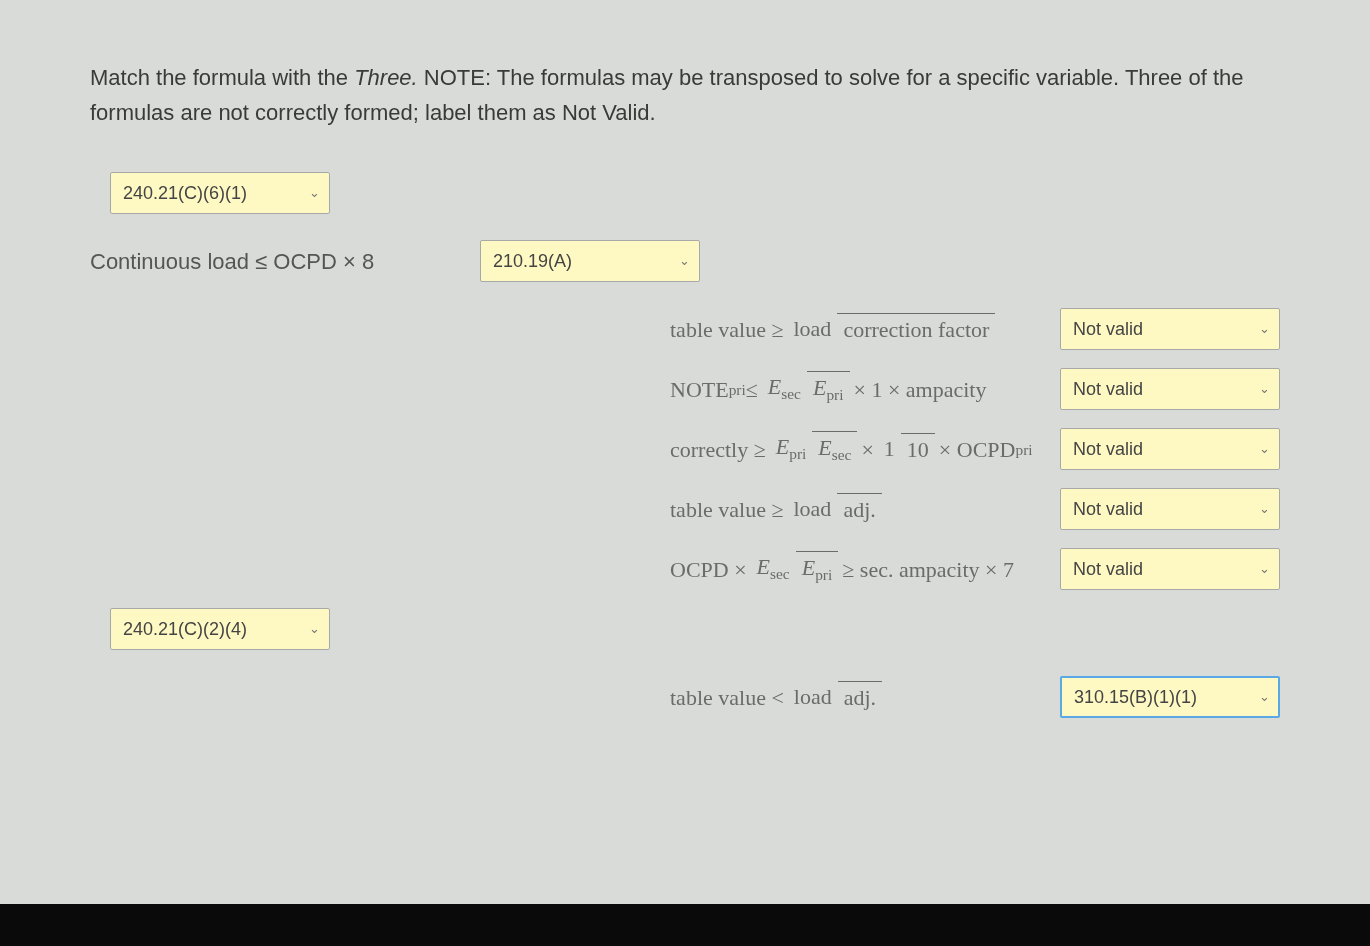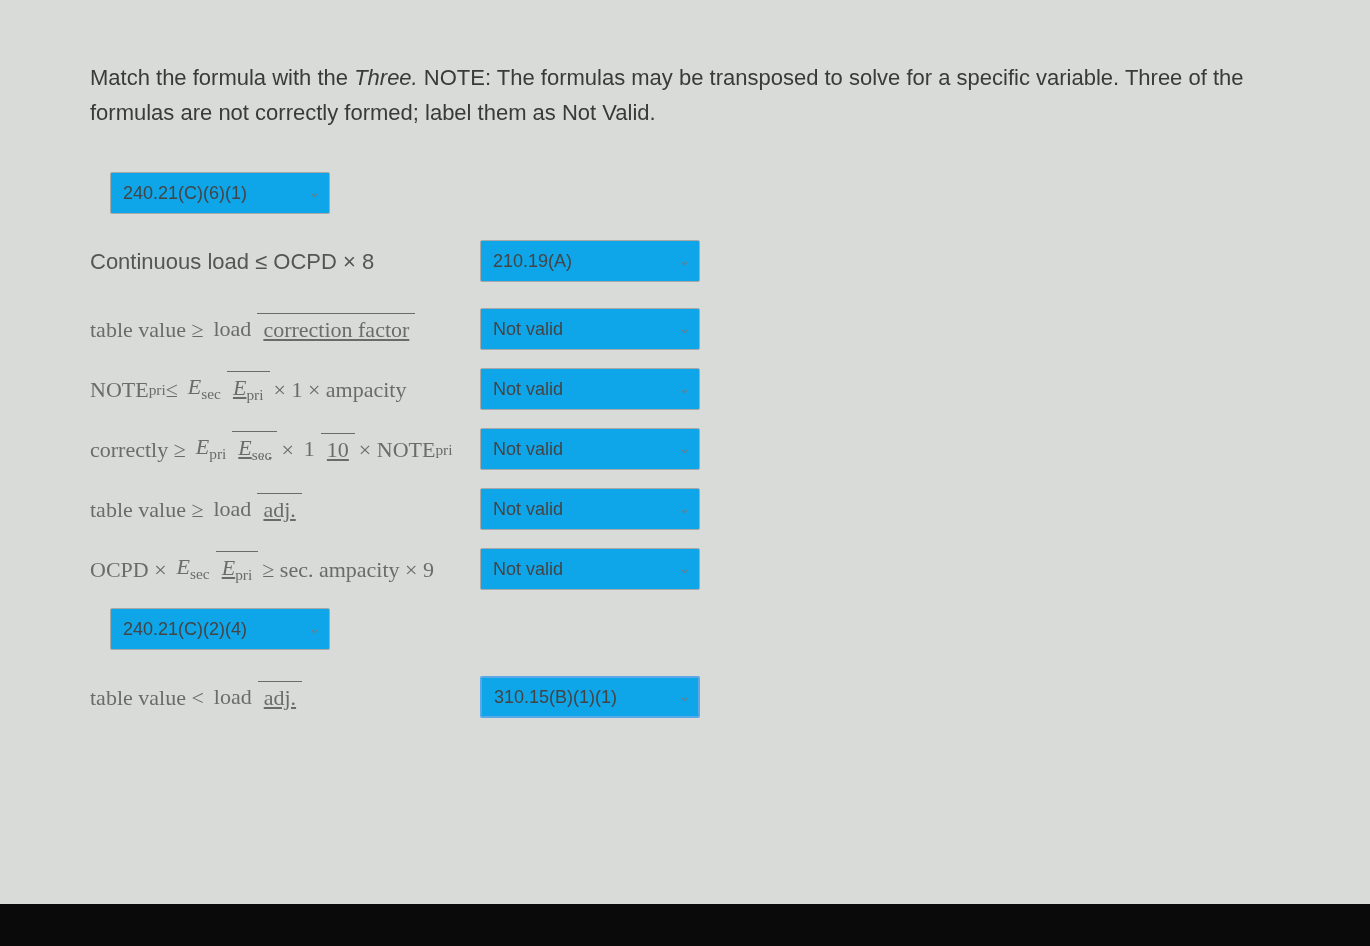--- a/index.html
+++ b/index.html
@@ -19,39 +19,39 @@
       line-height: 1.6;
     }
     .instructions em { font-style: italic; }
     .rows { }
     .row {
       display: flex;
       align-items: center;
       margin-bottom: 22px;
       min-height: 46px;
     }
-    .row.tight { margin-bottom: 14px; }
+    .row.tight { margin-bottom: 14px; justify-content: flex-end; }
     .label {
       width: 370px;
       flex-shrink: 0;
       color: #555;
     }
     .label.formula {
       font-family: Georgia, 'Times New Roman', serif;
       color: #6b6b6b;
     }
     .select-wrap {
       position: relative;
       margin-left: 20px;
     }
     .select {
       width: 220px;
       height: 42px;
       border: 1px solid #a8a8a8;
-      background: #0ea5e9;
+      background: #fef9c3;
       padding: 6px 20px 6px 12px;
       font-size: 18px;
       color: #444;
       -webkit-appearance: none;
       -moz-appearance: none;
       appearance: none;
       font-family: Arial, Helvetica, sans-serif;
       border-radius: 2px;
     }
     .select.highlight {
@@ -62,21 +62,21 @@
       right: 10px;
       top: 50%;
       transform: translateY(-50%);
       pointer-events: none;
       color: #777;
       font-size: 13px;
     }
     
     .frac { display: inline-flex; flex-direction: row; align-items: center; vertical-align: middle; margin: 0 4px; line-height: 1.1; }
     .frac .num { padding: 0 6px; }
-    .frac .den { border-top: 1.5px solid #6b6b6b; padding: 4px 6px; text-decoration: underline; }
+    .frac .den { border-top: 1.5px solid #6b6b6b; padding: 4px 6px; }
     .sub { font-size: 0.7em; vertical-align: sub; }
     .formula-inner { display: inline-flex; align-items: center; white-space: nowrap; }
     .bottom { position: fixed; left: 0; right: 0; bottom: 0; height: 42px; background: #0a0a0a; }
   </style>
 </head>
 <body>
 
 <div class="instructions">
   Match the formula with the <em>Three.</em> NOTE: The formulas may be transposed to solve for a specific variable. Three of the formulas are not correctly formed; label them as Not Valid.
 </div>
@@ -139,21 +139,21 @@
         <span>correctly ≥ </span>
         <span class="frac">
           <span class="num"><i>E</i><span class="sub">pri</span></span>
           <span class="den"><i>E</i><span class="sub">sec</span></span>
         </span>
         <span> × </span>
         <span class="frac">
           <span class="num">1</span>
           <span class="den">10</span>
         </span>
-        <span> × NOTE</span>
+        <span> × OCPD</span>
           <span class="sub">pri</span>
       </span>
     </div>
     <div class="select-wrap">
       <select class="select"><option value="240.21(C)(6)(1)">240.21(C)(6)(1)</option><option value="210.19(A)">210.19(A)</option><option value="Not valid" selected="">Not valid</option><option value="240.21(C)(2)(4)">240.21(C)(2)(4)</option><option value="310.15(B)(1)(1)">310.15(B)(1)(1)</option></select>
       <span class="chev">⌄</span>
     </div>
   </div>
 
   <div class="row tight">
@@ -173,21 +173,21 @@
   </div>
 
   <div class="row tight">
     <div class="label formula">
       <span class="formula-inner">
         <span>OCPD × </span>
         <span class="frac">
           <span class="num"><i>E</i><span class="sub">sec</span></span>
           <span class="den"><i>E</i><span class="sub">pri</span></span>
         </span>
-        <span> ≥ sec. ampacity × 9</span>
+        <span> ≥ sec. ampacity × 7</span>
       </span>
     </div>
     <div class="select-wrap">
       <select class="select"><option value="240.21(C)(6)(1)">240.21(C)(6)(1)</option><option value="210.19(A)">210.19(A)</option><option value="Not valid" selected="">Not valid</option><option value="240.21(C)(2)(4)">240.21(C)(2)(4)</option><option value="310.15(B)(1)(1)">310.15(B)(1)(1)</option></select>
       <span class="chev">⌄</span>
     </div>
   </div>
 
   <div class="row">
     <div class="select-wrap">

